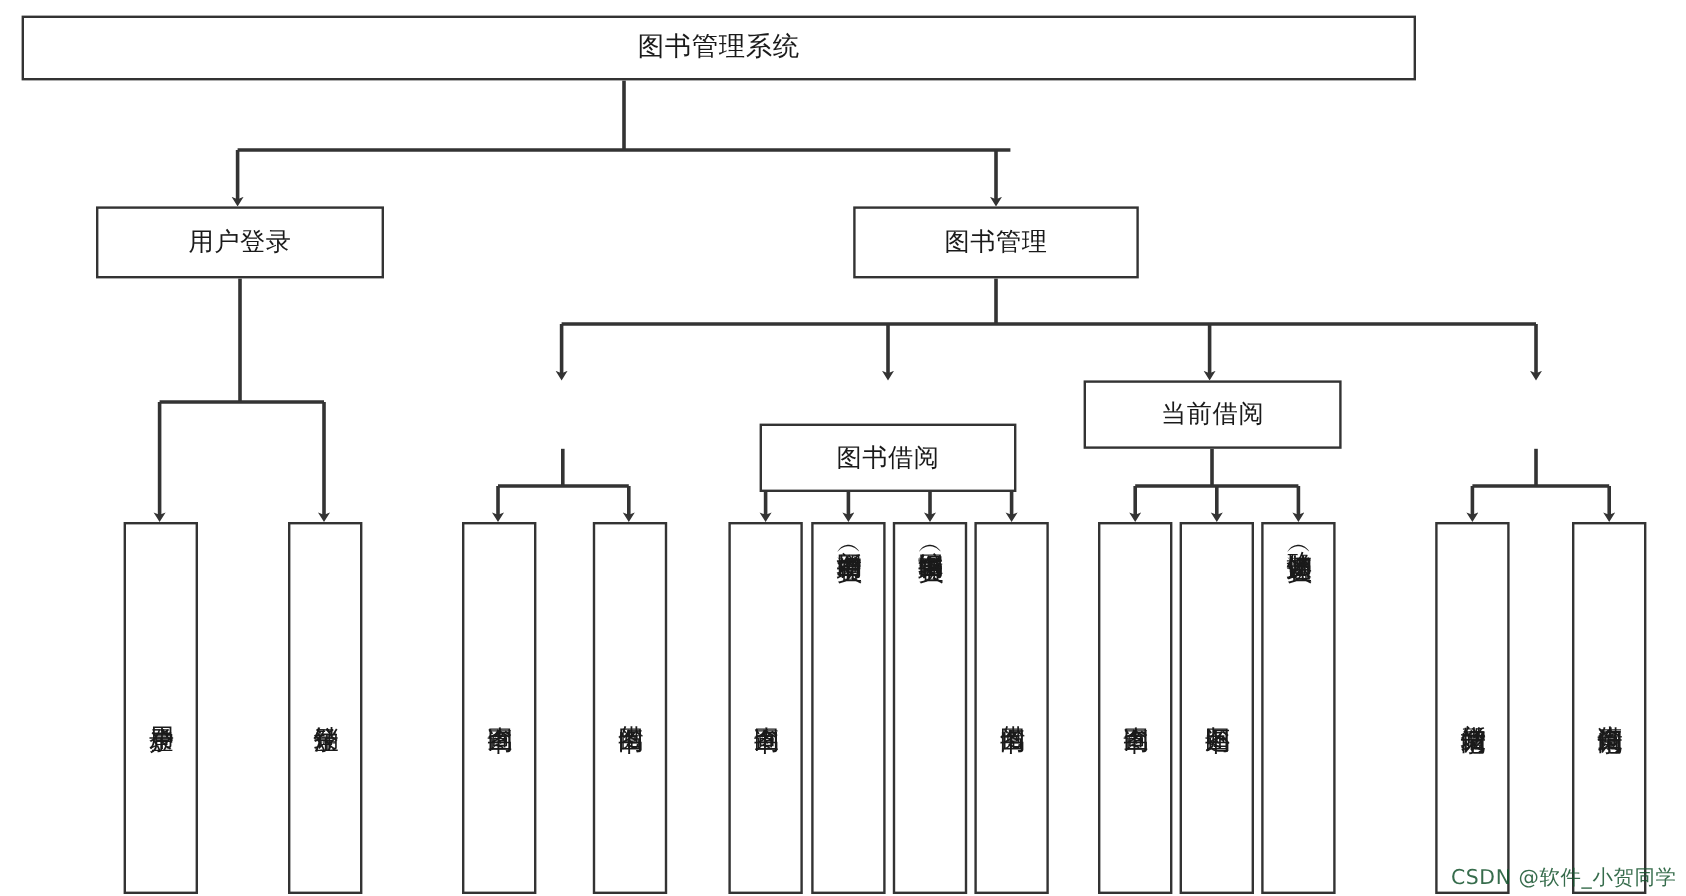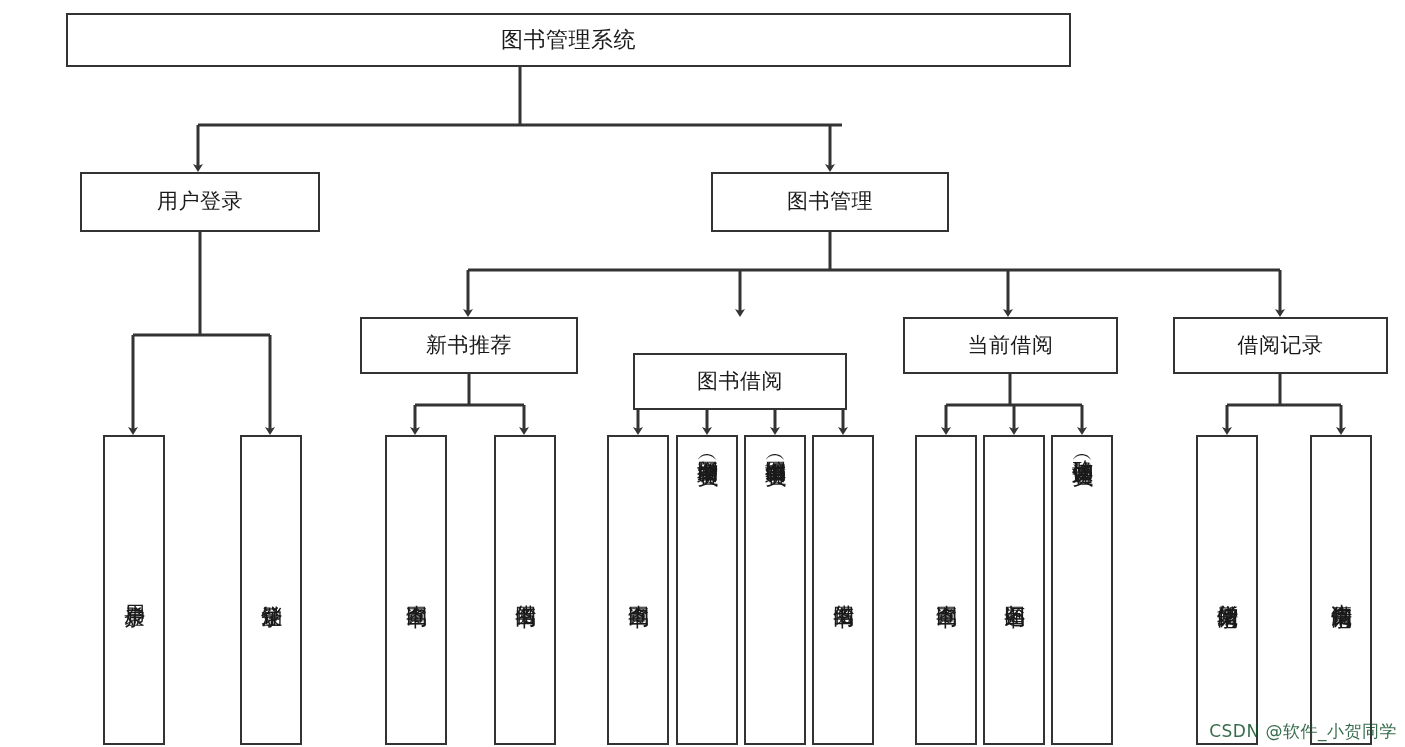--- a/index.html
+++ b/index.html
@@ -120,42 +120,36 @@
       <path d="M1014,405 L1014,431" marker-end="url(#arrow)"></path>
       <path d="M1082,405 L1082,431" marker-end="url(#arrow)"></path>
 
       <path d="M1280,374 L1280,405"></path>
       <path d="M1227,405 L1341,405"></path>
       <path d="M1227,405 L1227,431" marker-end="url(#arrow)"></path>
       <path d="M1341,405 L1341,431" marker-end="url(#arrow)"></path>
     </g>
   </svg>
 
-  <div class="node horiz root" style="left:18px; top:13px; width:1005px; height:54px;margin-left:48px;">
+  <div class="node horiz root" style="left:18px; top:13px; width:1162px; height:54px;">
     <span>图书管理系统</span>
   </div>
 
   <div class="node horiz" style="left:80px; top:172px; width:240px; height:60px;">
     <span>用户登录</span>
   </div>
   <div class="node horiz" style="left:711px; top:172px; width:238px; height:60px;">
     <span>图书管理</span>
   </div>
 
-  <div class="node horiz" style="left:360px; top:317px; width:218px; height:57px;">
-    <span>新书推荐</span>
-  </div>
   <div class="node horiz" style="left:633px; top:317px; width:214px; height:57px;margin-top:36px;">
     <span>图书借阅</span>
   </div>
   <div class="node horiz" style="left:903px; top:317px; width:215px; height:57px;">
     <span>当前借阅</span>
-  </div>
-  <div class="node horiz" style="left:1173px; top:317px; width:215px; height:57px;">
-    <span>借阅记录</span>
   </div>
 
   <div class="node vert" style="left:103px; top:435px; width:62px; height:310px;">
     <span class="vtext">用户登录</span>
   </div>
   <div class="node vert" style="left:240px; top:435px; width:62px; height:310px;">
     <span class="vtext">注销登录</span>
   </div>
 
   <div class="node vert" style="left:385px; top:435px; width:62px; height:310px;">

